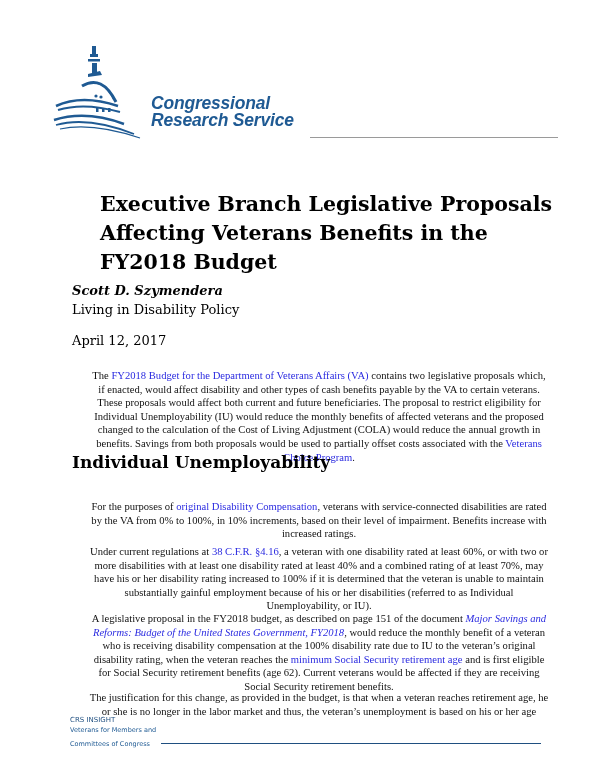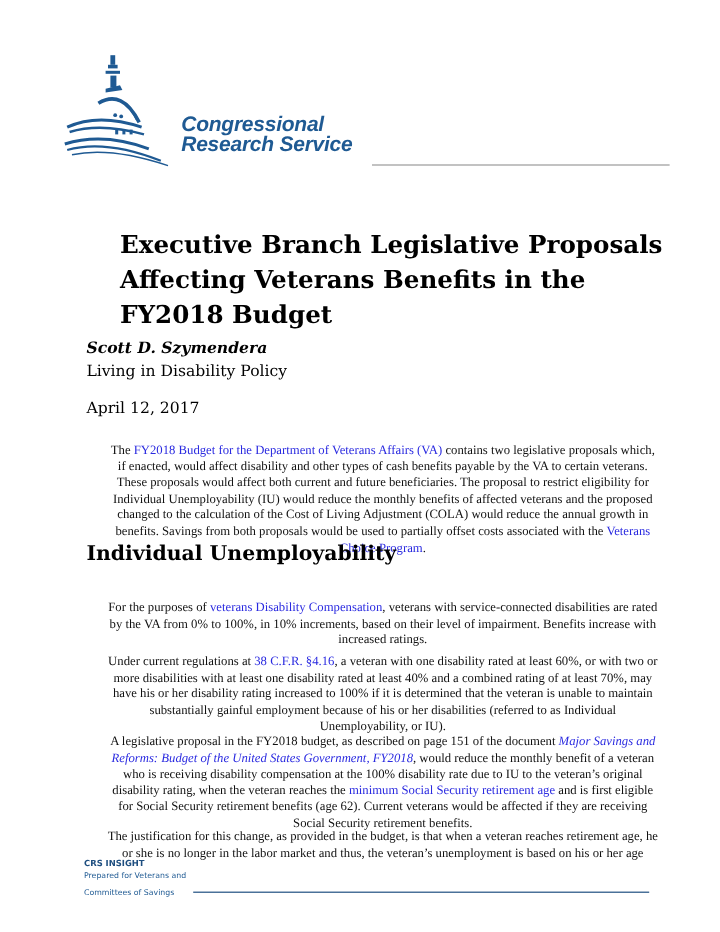--- a/index.html
+++ b/index.html
@@ -13,21 +13,21 @@
     .title { position: absolute; left: 84px; top: 174px; width: 460px; font-family: "DejaVu Serif", serif; font-weight: bold; font-size: 20.5px; line-height: 29px; color: #000; margin: 16px; }
     .author { position: absolute; left: 72px; top: 283px; font-family: "DejaVu Serif", serif; font-weight: bold; font-size: 13px; color: #000; font-style: italic; }
     .author-role { position: absolute; left: 72px; top: 302px; font-family: "DejaVu Serif", serif; font-size: 13px; color: #000; }
     .date { position: absolute; left: 72px; top: 333px; font-family: "DejaVu Serif", serif; font-size: 13px; color: #000; }
 
     .para { position: absolute; left: 72px; width: 462px; font-family: "Liberation Serif", serif; font-size: 10.6px; line-height: 13.6px; color: #111; margin: 16px; text-align: center; }
     .para a { color: #2a2ae0; text-decoration: none; }
     .para a.em { font-style: italic; }
     .h2 { position: absolute; left: 72px; top: 452px; font-family: "DejaVu Serif", serif; font-weight: bold; font-size: 17px; color: #000; margin: 0; }
 
-    .footer-label { position: absolute; left: 70px; top: 716px; font-family: "DejaVu Sans", sans-serif; font-weight: bold; font-size: 7px; color: #1f4f80; }
+    .footer-label { position: absolute; left: 70px; top: 716px; font-family: "DejaVu Sans", sans-serif; font-weight: normal; font-size: 7px; color: #1f4f80; }
     .footer-sub1 { position: absolute; left: 70px; top: 726px; font-family: "DejaVu Sans", sans-serif; font-size: 6.5px; color: #1f5a93; }
     .footer-sub2 { position: absolute; left: 70px; top: 740px; font-family: "DejaVu Sans", sans-serif; font-size: 6.5px; color: #1f5a93; }
     .footer-line { position: absolute; left: 161px; top: 743px; width: 380px; height: 1px; background: #1f4f80; }
   </style>
 </head>
 <body>
 
 <div class="logo">
   <svg width="100" height="100" viewBox="0 0 100 100">
     <g fill="#1f5a93" stroke="#1f5a93">
@@ -59,24 +59,24 @@
 
 <h1 class="title">Executive Branch Legislative Proposals Affecting Veterans Benefits in the FY2018 Budget</h1>
 <div class="author">Scott D. Szymendera</div>
 <div class="author-role">Living in Disability Policy</div>
 <div class="date">April 12, 2017</div>
 
 <p class="para" style="top:353px;"><span>The </span><a href="#">FY2018 Budget for the Department of Veterans Affairs (VA)</a><span> contains two legislative proposals which, if enacted, would affect disability and other types of cash benefits payable by the VA to certain veterans. These proposals would affect both current and future beneficiaries. The proposal to restrict eligibility for Individual Unemployability (IU) would reduce the monthly benefits of affected veterans and the proposed changed to the calculation of the Cost of Living Adjustment (COLA) would reduce the annual growth in benefits. Savings from both proposals would be used to partially offset costs associated with the </span><a href="#">Veterans Choice Program</a><span>.</span></p>
 
 <h2 class="h2">Individual Unemployability</h2>
 
-<p class="para" style="top:484px;"><span>For the purposes of </span><a href="#">veterans Disability Compensation</a><span>, veterans with service-connected disabilities are rated by the VA from 0% to 100%, in 10% increments, based on their level of impairment. Benefits increase with increased ratings.</span></p>
+<p class="para" style="top:484px;"><span>For the purposes of </span><a href="#">original Disability Compensation</a><span>, veterans with service-connected disabilities are rated by the VA from 0% to 100%, in 10% increments, based on their level of impairment. Benefits increase with increased ratings.</span></p>
 
 <p class="para" style="top:529px;"><span>Under current regulations at </span><a href="#">38 C.F.R. §4.16</a><span>, a veteran with one disability rated at least 60%, or with two or more disabilities with at least one disability rated at least 40% and a combined rating of at least 70%, may have his or her disability rating increased to 100% if it is determined that the veteran is unable to maintain substantially gainful employment because of his or her disabilities (referred to as Individual Unemployability, or IU).</span></p>
 
 <p class="para" style="top:596px;"><span>A legislative proposal in the FY2018 budget, as described on page 151 of the document </span><a href="#" class="em">Major Savings and Reforms: Budget of the United States Government, FY2018</a><span>, would reduce the monthly benefit of a veteran who is receiving disability compensation at the 100% disability rate due to IU to the veteran’s original disability rating, when the veteran reaches the </span><a href="#">minimum Social Security retirement age</a><span> and is first eligible for Social Security retirement benefits (age 62). Current veterans would be affected if they are receiving Social Security retirement benefits.</span></p>
 
 <p class="para" style="top:675px;"><span>The justification for this change, as provided in the budget, is that when a veteran reaches retirement age, he or she is no longer in the labor market and thus, the veteran’s unemployment is based on his or her age</span></p>
 
 <div class="footer-label">CRS INSIGHT</div>
-<div class="footer-sub1">Prepared for Veterans and</div>
-<div class="footer-sub2">Committees of Savings</div>
+<div class="footer-sub1">Veterans for Members and</div>
+<div class="footer-sub2">Committees of Congress</div>
 <div class="footer-line"></div>
 
 </body></html>

